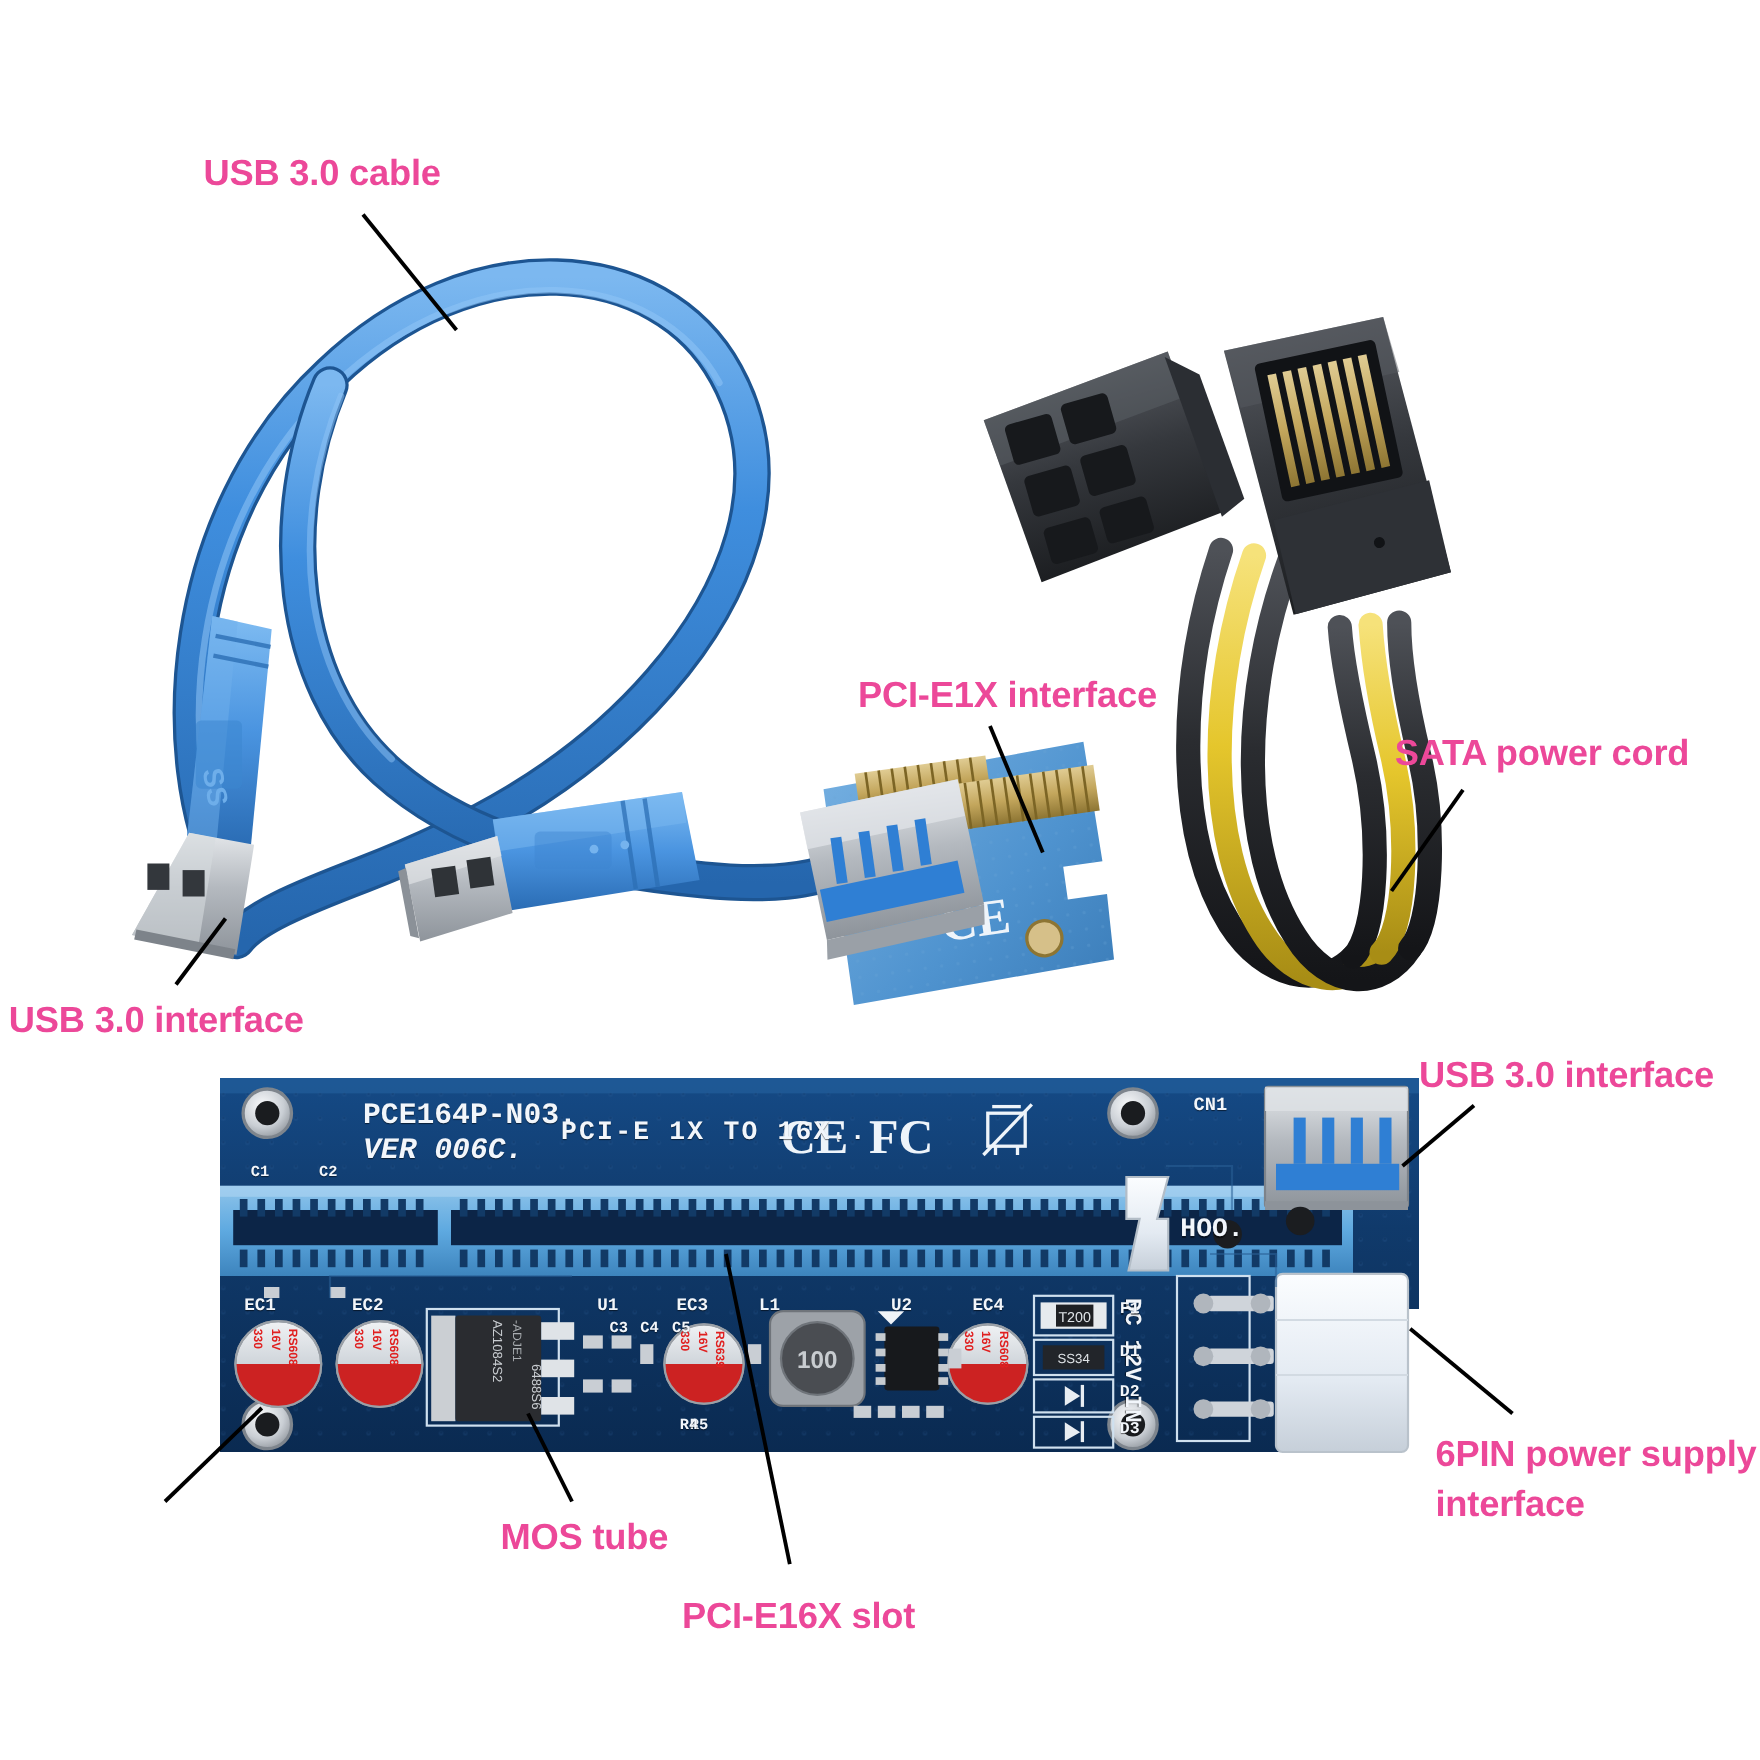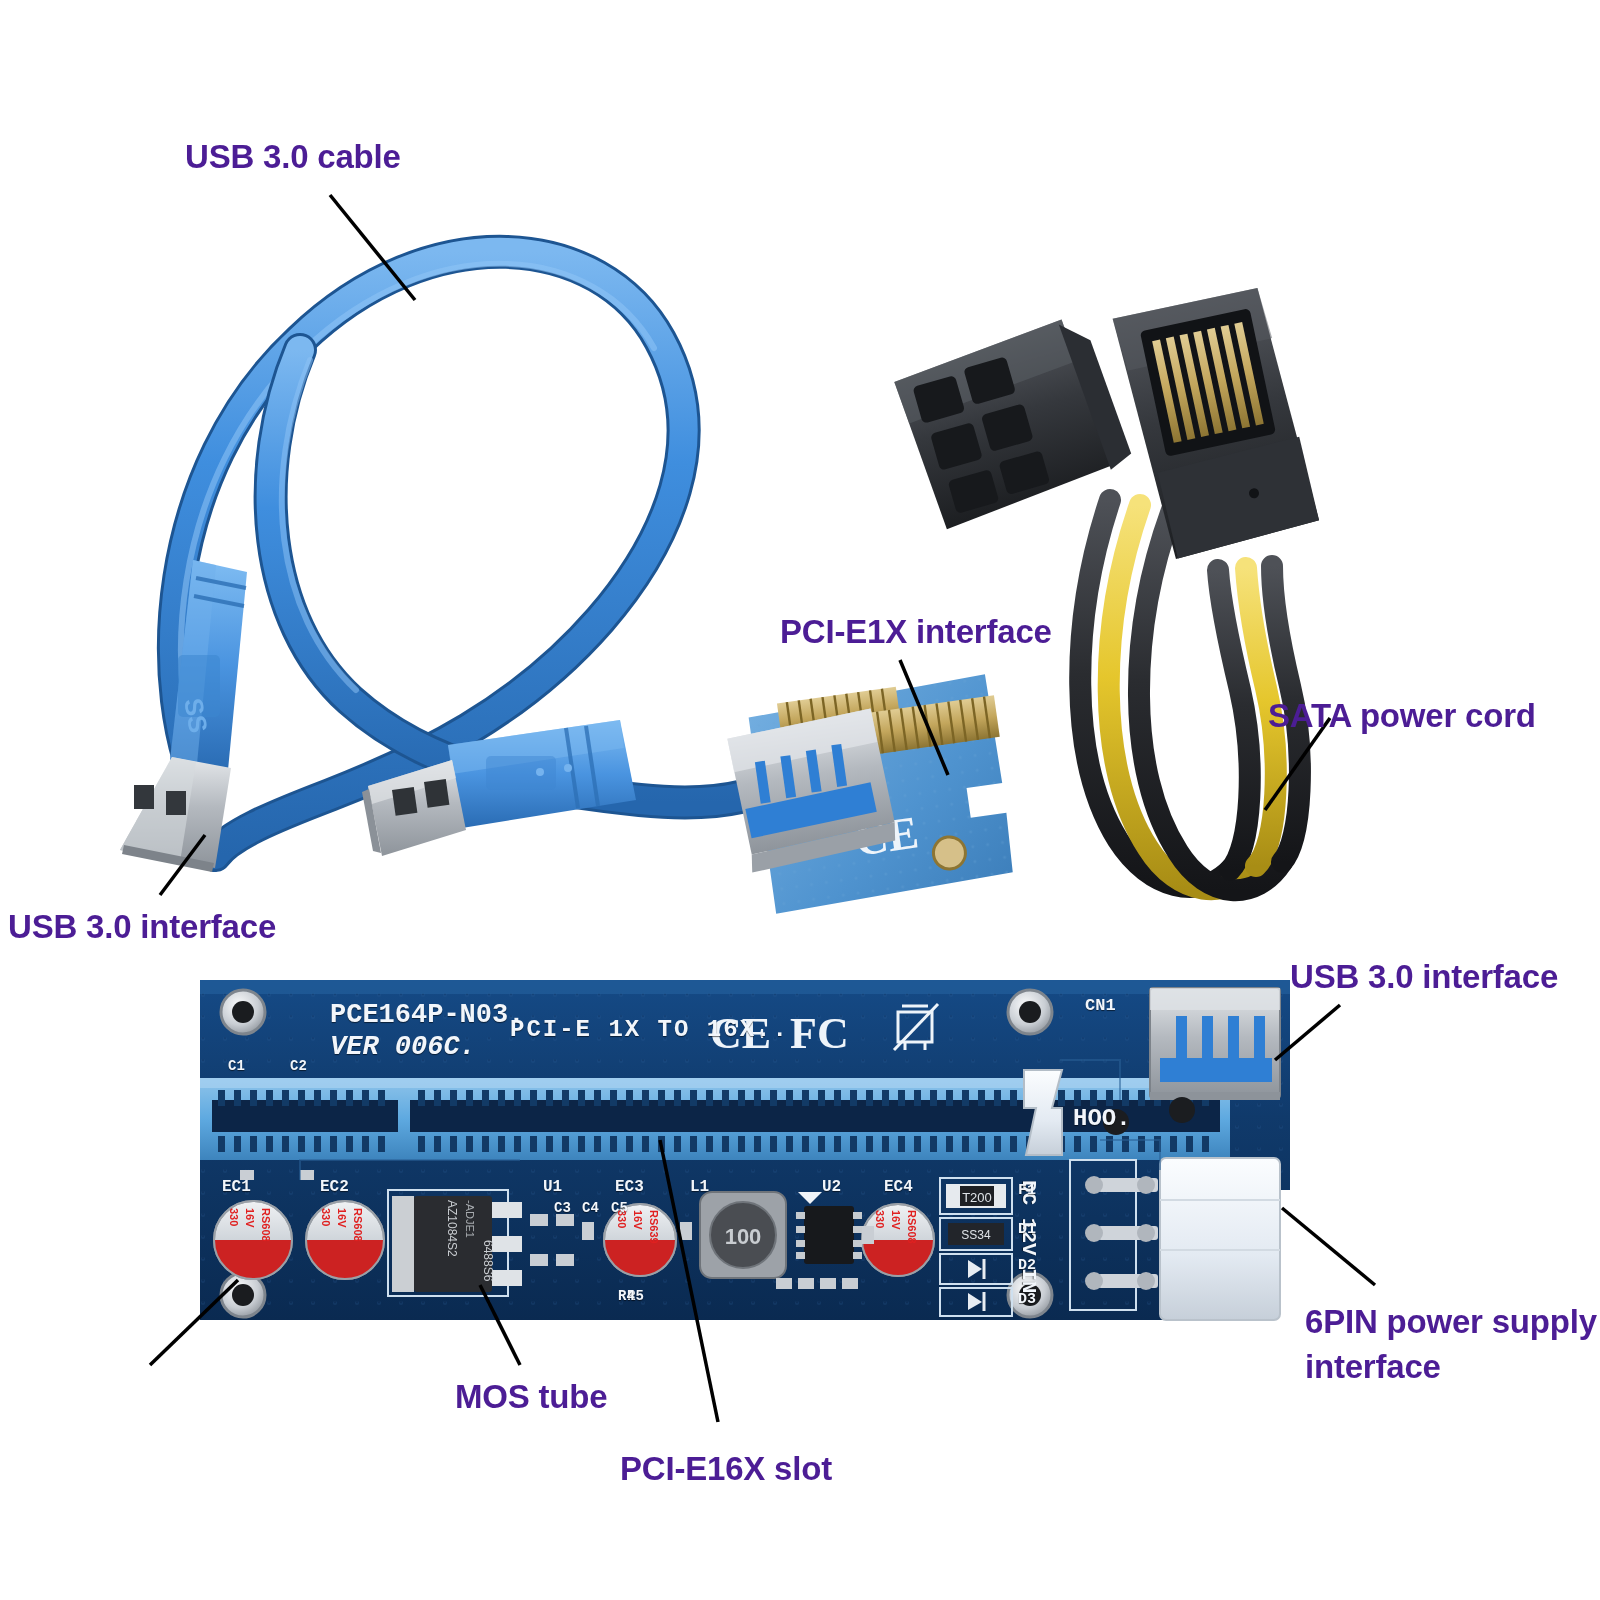--- a/index.html
+++ b/index.html
@@ -21,21 +21,21 @@
     position: absolute;
     left: 0;
     top: 0;
     width: 1600px;
     height: 1600px;
   }
   .callout-text {
     position: absolute;
     font-family: "Liberation Sans", sans-serif;
     font-weight: bold;
-    color: #4c1d95;
+    color: #ec4899;
     font-size: 33px;
     white-space: nowrap;
     line-height: 1.35;
     letter-spacing: -0.2px;
   }
   .callout-text.two-line { white-space: normal; width: 330px; }
   .pcb-text {
     position: absolute;
     color: #f2f6fb;
     font-family: "Liberation Mono", monospace;
@@ -612,21 +612,21 @@
   <div class="pcb-text" style="left:228px; top:1058px; font-size:14px;">C1</div>
   <div class="pcb-text" style="left:290px; top:1058px; font-size:14px;">C2</div>
   <div class="pcb-text" style="left:222px; top:1178px; font-size:16px;">EC1</div>
   <div class="pcb-text" style="left:320px; top:1178px; font-size:16px;">EC2</div>
   <div class="pcb-text" style="left:543px; top:1178px; font-size:16px;">U1</div>
   <div class="pcb-text" style="left:554px; top:1200px; font-size:14px;">C3</div>
   <div class="pcb-text" style="left:582px; top:1200px; font-size:14px;">C4</div>
   <div class="pcb-text" style="left:611px; top:1200px; font-size:14px;">C5</div>
   <div class="pcb-text" style="left:615px; top:1178px; font-size:16px;">EC3</div>
   <div class="pcb-text" style="left:690px; top:1178px; font-size:16px;">L1</div>
-  <div class="pcb-text" style="left:810px; top:1178px; font-size:16px;margin-left:12px;">U2</div>
+  <div class="pcb-text" style="left:810px; top:1178px; font-size:16px;">U2</div>
   <div class="pcb-text" style="left:872px; top:1178px; font-size:16px;margin-left:12px;">EC4</div>
   <div class="pcb-text" style="left:583px; top:1288px; font-size:14px;padding-left:44px;">R5</div>
   <div class="pcb-text" style="left:586px; top:1288px; font-size:14px;padding-left:32px;">R4</div>
   <div class="pcb-text" style="left:1018px; top:1182px; font-size:15px;">F1</div>
   <div class="pcb-text" style="left:1018px; top:1221px; font-size:15px;">D1</div>
   <div class="pcb-text" style="left:1018px; top:1257px; font-size:15px;">D2</div>
   <div class="pcb-text" style="left:1018px; top:1291px; font-size:15px;">D3</div>
 
   <div class="cap-text" style="left:240px; top:1208px; transform:rotate(90deg);">330</div>
   <div class="cap-text" style="left:256px; top:1208px; transform:rotate(90deg);">16V</div>
@@ -643,21 +643,21 @@
   <div class="cap-text" style="left:886px; top:1210px; transform:rotate(90deg);">330</div>
   <div class="cap-text" style="left:902px; top:1210px; transform:rotate(90deg);">16V</div>
   <div class="cap-text" style="left:918px; top:1210px; transform:rotate(90deg);">RS608</div>
 
   <div class="callout-text" style="left:185px; top:135px;">USB 3.0 cable</div>
 
   <div class="callout-text" style="left:8px; top:905px;">USB 3.0 interface</div>
 
   <div class="callout-text" style="left:780px; top:610px;">PCI-E1X interface</div>
 
-  <div class="callout-text" style="left:1268px; top:662px;margin-top:32px;">SATA power cord</div>
+  <div class="callout-text" style="left:1268px; top:662px;">SATA power cord</div>
 
   <div class="callout-text" style="left:1290px; top:955px;">USB 3.0 interface</div>
 
   <div class="callout-text two-line" style="left:1305px; top:1300px;">6PIN power supply interface</div>
 
 
   <div class="callout-text" style="left:455px; top:1375px;">MOS tube</div>
 
   <div class="callout-text" style="left:620px; top:1435px;margin-top:12px;">PCI-E16X slot</div>
 

